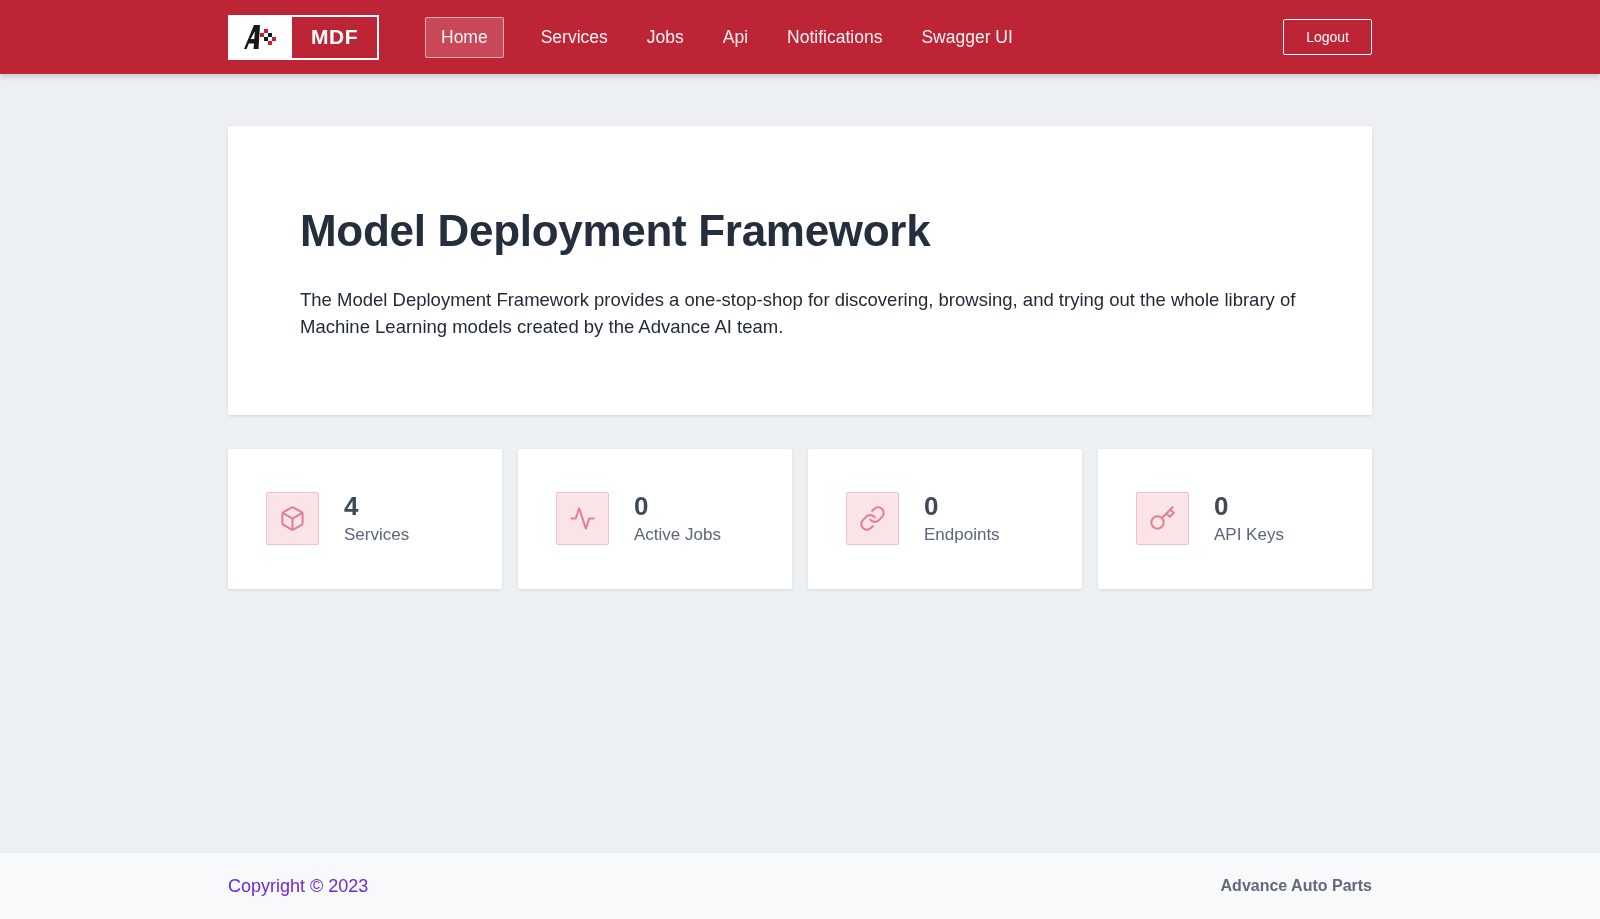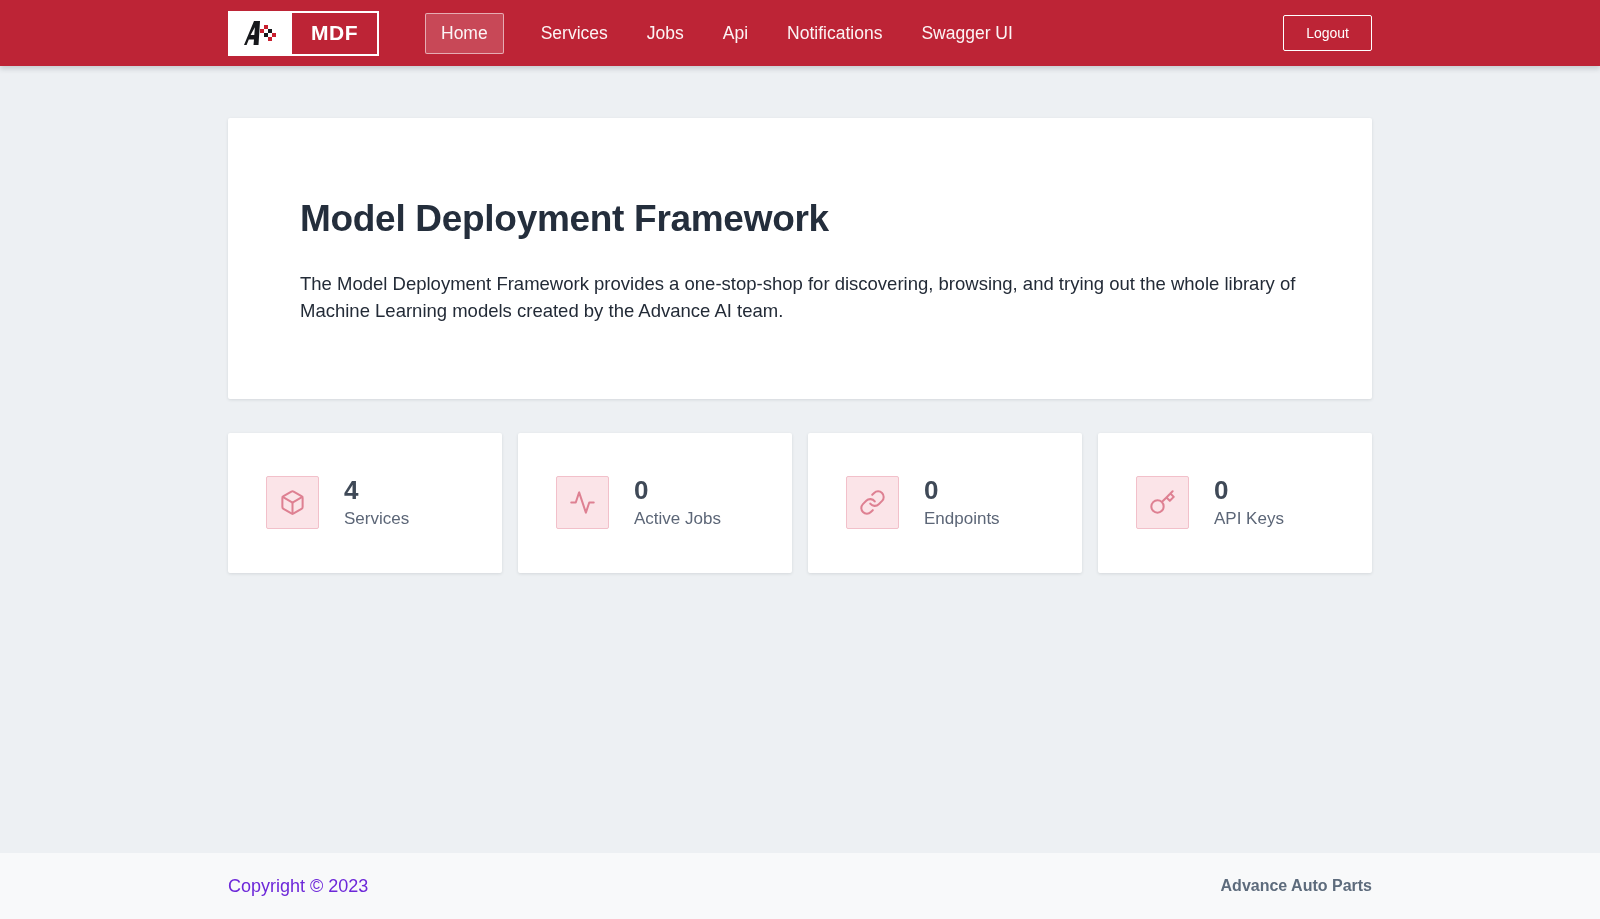--- a/index.html
+++ b/index.html
@@ -9,21 +9,21 @@
     background: #edf0f3;
     min-height: 919px;
     display: flex;
     flex-direction: column;
   }
   .container { width: 1144px; margin: 0 auto; }
 
   
   .navbar {
     background: #bd2436;
-    height: 66px;
+    height: 74px;
     box-shadow: 0 3px 5px rgba(40,50,60,0.18);
     position: relative;
     z-index: 5;
   }
   .navbar .container { display: flex; align-items: center; height: 100%; }
   .brand-box {
     display: flex;
     align-items: stretch;
     border: 2px solid #ffffff;
     height: 45px;
@@ -84,21 +84,21 @@
   .content { flex: 1; }
   .hero-card {
     background: #ffffff;
     margin-top: 52px;
     padding: 80px 72px 74px 72px;
     border-radius: 2px;
     box-shadow: 0 1px 3px rgba(40,50,60,0.12);
   }
   .hero-title {
     color: #242e3c;
-    font-size: 37px;
+    font-size: 44px;
     font-weight: 600;
     letter-spacing: -0.3px;
     margin-bottom: 21px;
   }
   .hero-subtitle {
     font-size: 15.5px;
     font-weight: 700;
     color: #1f2731;
   }
   .hero-subtitle .brand-link {

